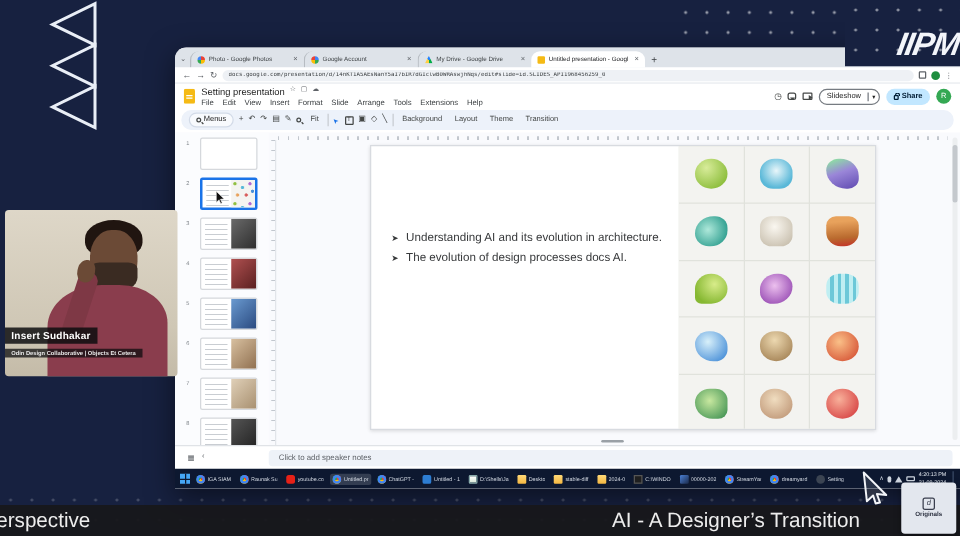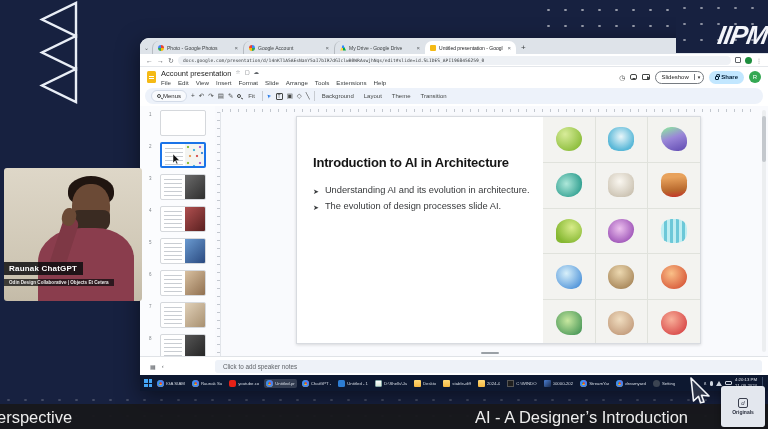--- a/index.html
+++ b/index.html
@@ -207,21 +207,21 @@
       </div>
       <span class="ext-ic"></span>
       <span class="avatar-sm"></span>
       <span class="kebab">⋮</span>
     </div>
 
     <div class="appheader">
       <span class="slides-logo"></span>
       <div class="title-col">
         <div class="title-row">
-          <span class="doc-title">Account presentation</span>
+          <span class="doc-title">Setting presentation</span>
           <span class="mini-ic">☆</span>
           <span class="mini-ic">▢</span>
           <span class="mini-ic">☁</span>
         </div>
         <div class="menubar">
           <span>File</span>
             <span>Edit</span>
             <span>View</span>
             <span>Insert</span>
             <span>Format</span>
@@ -336,29 +336,28 @@
         <div class="strip-cursor">
           <svg width="8" height="10" viewBox="0 0 8 10">
               <path d="M1 0 L1 9 L3.2 6.8 L4.6 10 L5.8 9.4 L4.4 6.4 L7.4 6.2 Z" fill="#111" stroke="#fff" stroke-width="0.5"></path>
             </svg>
         </div>
       </div>
       <div class="vruler"></div>
       <div class="hruler"></div>
       <div class="canvas">
         <div class="slide">
-          <div class="slide-title">Introduction to AI in Architecture</div>
           <ul class="bullets">
             <li>
                 <span class="mk">➤</span>
                 <span>Understanding AI and its evolution in architecture.</span>
               </li>
               <li>
                 <span class="mk">➤</span>
-                <span>The evolution of design processes slide AI.</span>
+                <span>The evolution of design processes docs AI.</span>
               </li>
           </ul>
           <div class="gallery">
             <div class="gcell">
                 <div class="blob" style="background:radial-gradient(circle at 35% 30%,#d8ec9a,#8fbf3f 75%);border-radius:50%"></div>
               </div>
               <div class="gcell">
                 <div class="blob" style="background:radial-gradient(circle at 50% 40%,#e8f6fa,#5ab8d8 70%);border-radius:45% 45% 40% 40%"></div>
               </div>
               <div class="gcell">
@@ -498,27 +497,27 @@
     <span class="brand">IIPM</span>
   </div>
 
   <div class="cam">
     <div class="hair"></div>
     <div class="face"></div>
     <div class="beard"></div>
     <div class="body"></div>
     <div class="arm"></div>
     <div class="hand"></div>
-    <div class="chip chip1">Raunak ChatGPT</div>
+    <div class="chip chip1">Insert Sudhakar</div>
     <div class="chip chip2">Odin Design Collaborative | Objects Et Cetera</div>
   </div>
 
   <div class="banner">
     <span class="lt">erspective</span>
-    <span class="rt">AI - A Designer’s Introduction</span>
+    <span class="rt">AI - A Designer’s Transition</span>
   </div>
 
   <div class="originals">
     <span class="glyph">d</span>
     <span class="olbl">Originals</span>
   </div>
 
   <div class="stage-cursor">
     <svg width="26" height="28" viewBox="0 0 26 28">
       <path d="M3 2 L21 20 L13.5 19.2 L16 26 L12.5 26.8 L10.5 20.4 L5.5 25 Z" fill="rgba(255,255,255,0.12)" stroke="#f2f4f8" stroke-width="1.6" stroke-linejoin="round"></path>

